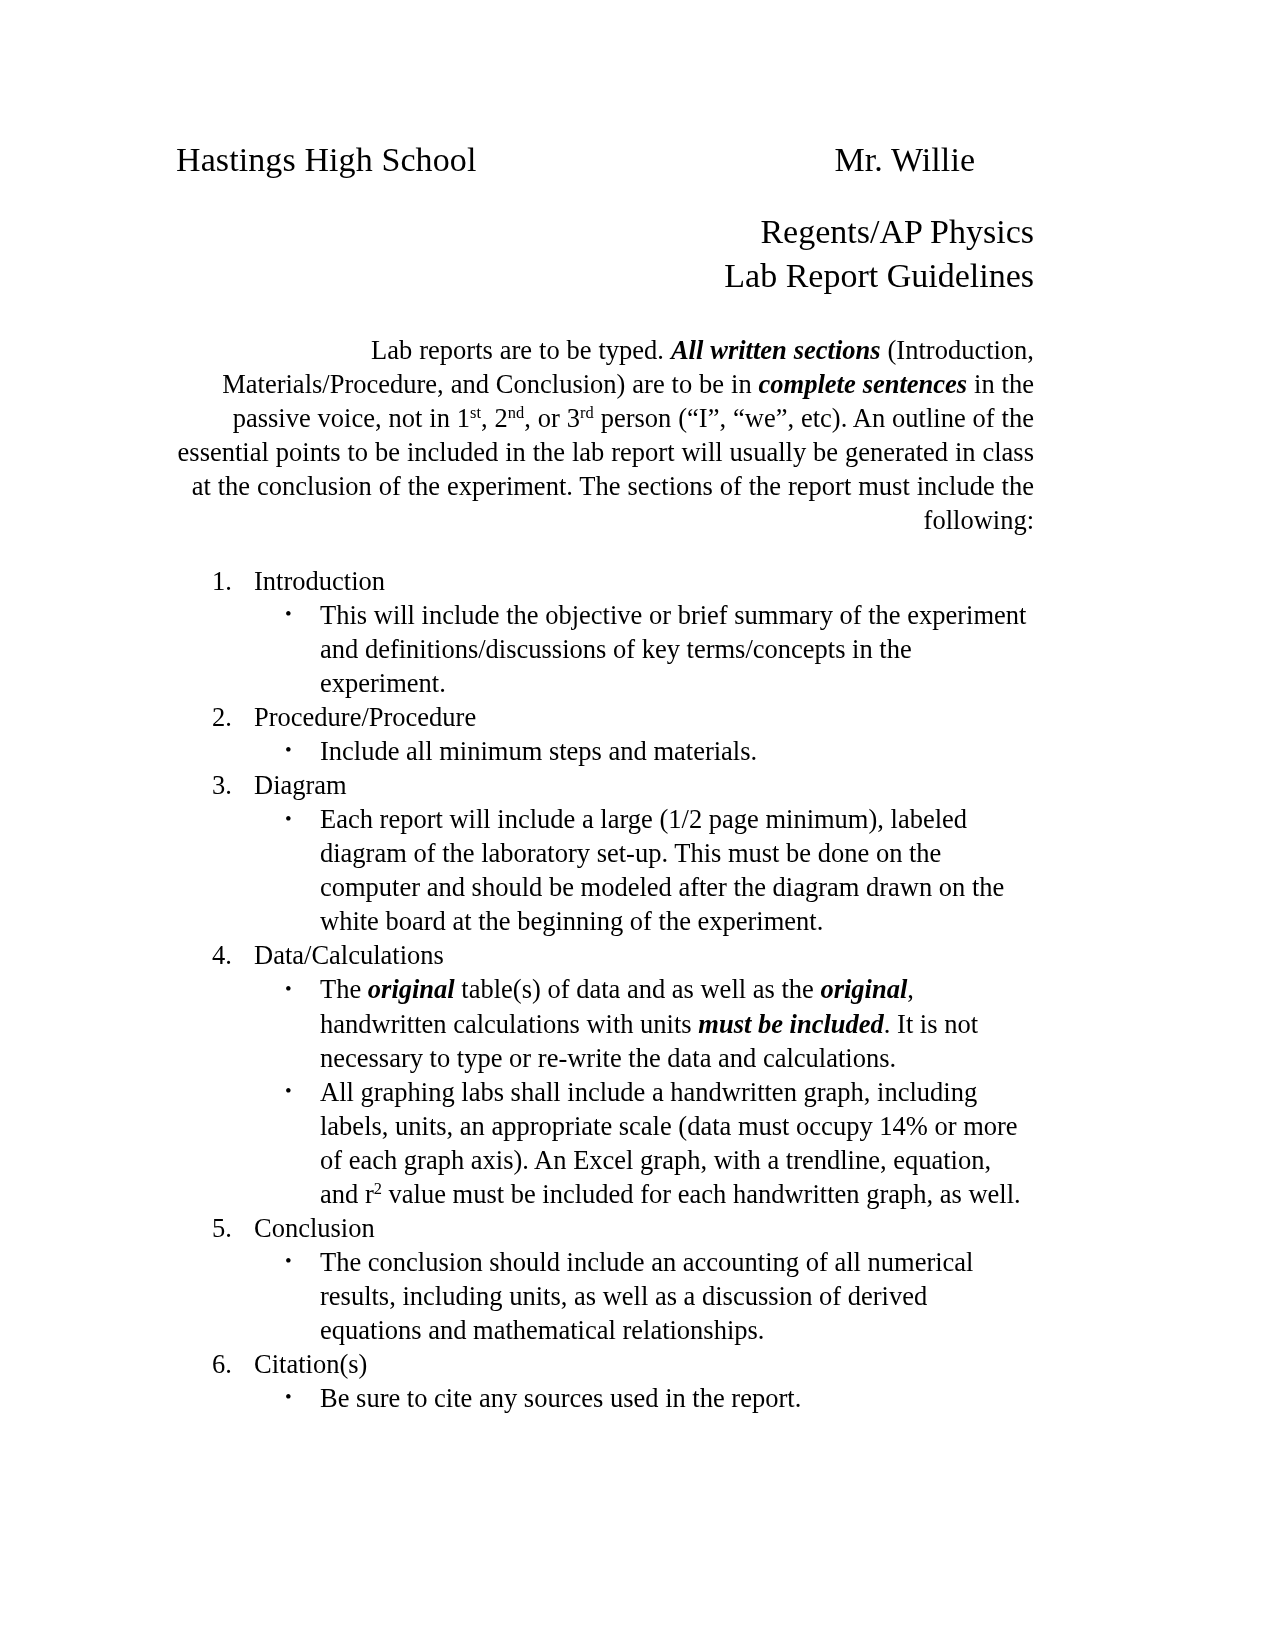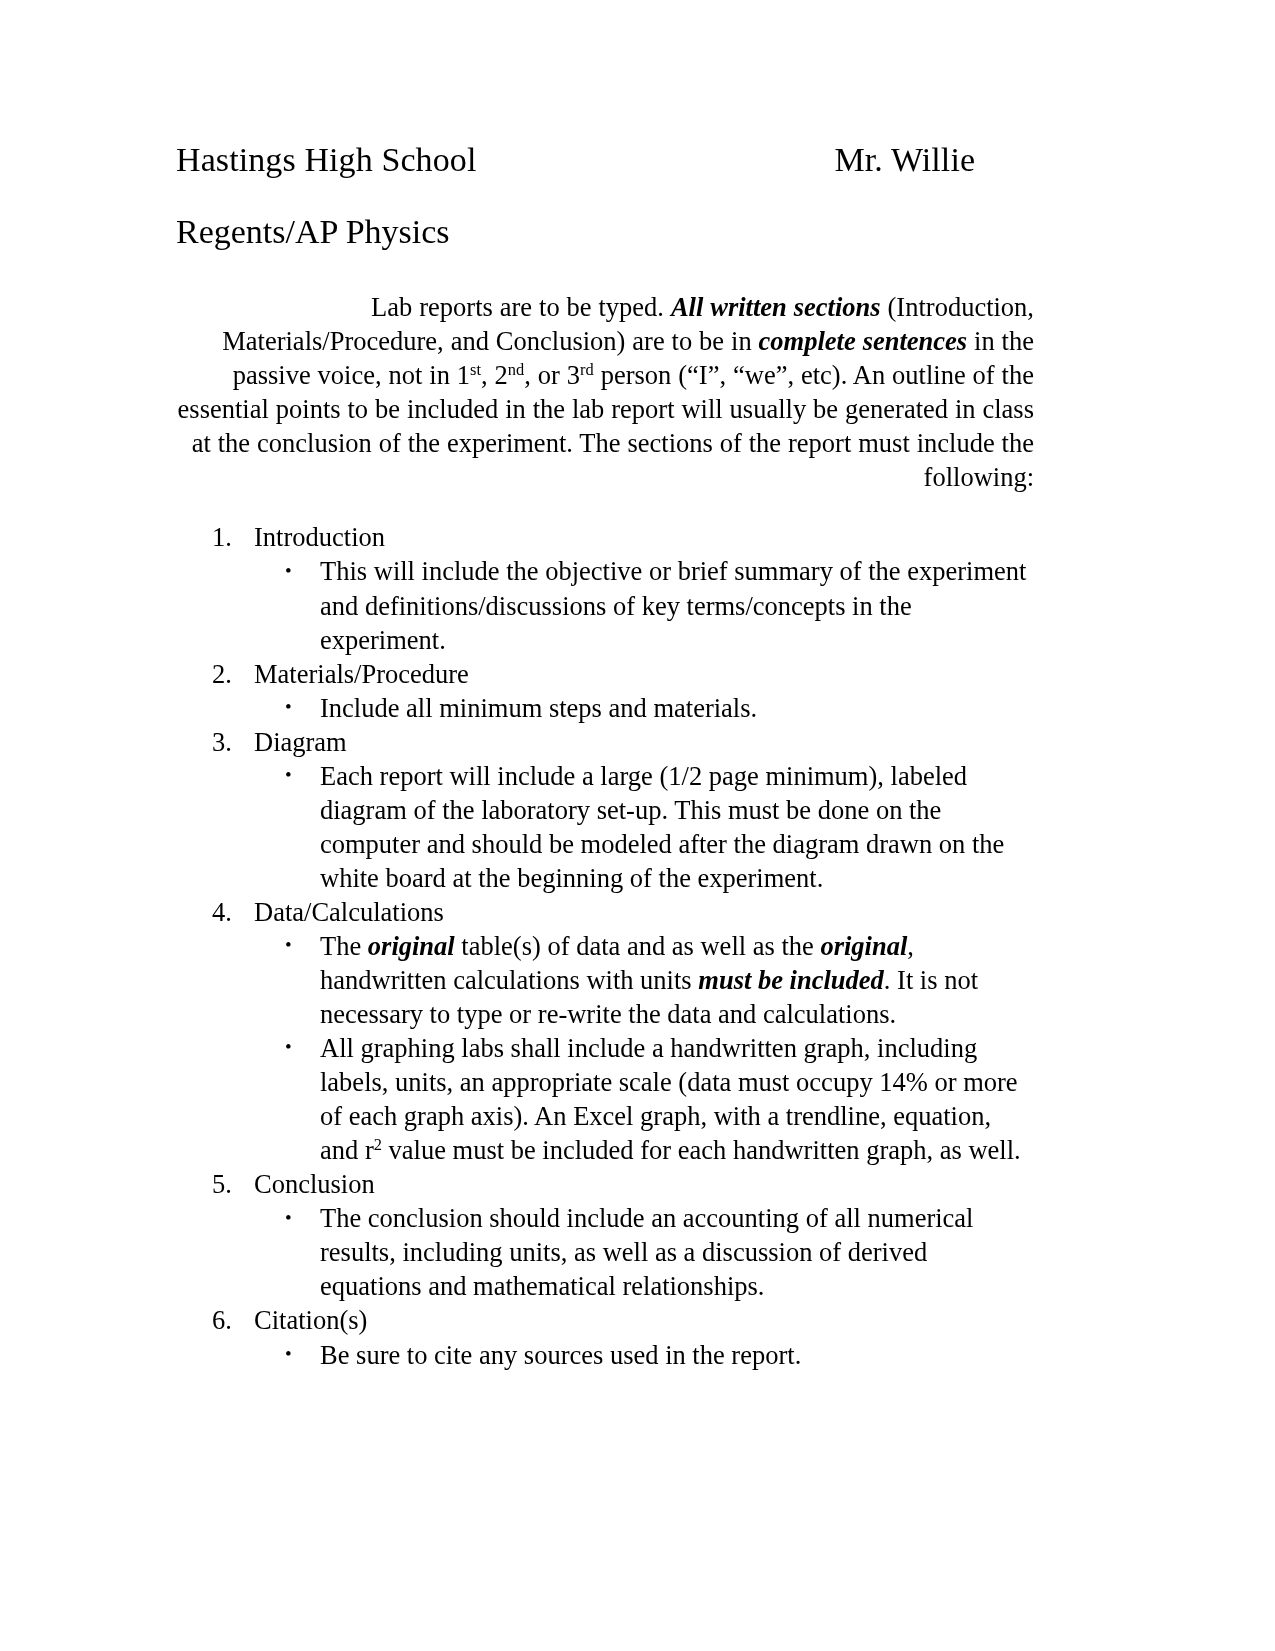--- a/index.html
+++ b/index.html
@@ -36,21 +36,21 @@
     font-size: 34px;
     line-height: 1.18;
     letter-spacing: 0.1px;
   }
   .header-school { white-space: nowrap; }
   .header-spacer { flex: 0 0 314px; }
   .header-teacher { white-space: nowrap; margin-left: 44px; }
 
   
   .title-block {
-    text-align: left;
+    text-align: right;
     font-size: 34px;
     line-height: 1.28;
     margin-top: 30px;
   }
   .title-line { display: block; }
 
   
   .intro {
     margin-top: 36px;
     font-size: 26.5px;
@@ -120,38 +120,39 @@
   <div class="content">
 
     <div class="header-row">
       <span class="header-school">Hastings High School</span>
       <span class="header-spacer"></span>
       <span class="header-teacher">Mr. Willie</span>
     </div>
 
     <div class="title-block">
       <span class="title-line">Regents/AP Physics</span>
+      <span class="title-line">Lab Report Guidelines</span>
     </div>
 
     <p class="intro"><span>Lab reports are to be typed.  </span><b class="bi">All written sections</b><span> (Introduction, Materials/Procedure, and Conclusion) are to be in </span><b class="bi">complete sentences</b><span> in the passive voice, not in 1</span><sup>st</sup><span>, 2</span><sup>nd</sup><span>, or 3</span><sup>rd</sup><span> person (“I”, “we”, etc).  An outline of the essential points to be included in the lab report will usually be generated in class at the conclusion of the experiment.  The sections of the report must include the following:</span></p>
 
     <ol class="outline" id="outline-list">
         <li>
           <span class="num">1.</span>
           <span class="sec-label">Introduction</span>
           <ul class="sub">
             <li>
               <span class="dot">•</span>
               <span class="btext"><span>This will include the objective or brief summary of the experiment and definitions/discussions of key terms/concepts in the experiment.</span></span>
             </li>
           </ul>
         </li>
         <li>
           <span class="num">2.</span>
-          <span class="sec-label">Materials/Procedure</span>
+          <span class="sec-label">Procedure/Procedure</span>
           <ul class="sub">
             <li>
               <span class="dot">•</span>
               <span class="btext"><span>Include all minimum steps and materials.</span></span>
             </li>
           </ul>
         </li>
         <li>
           <span class="num">3.</span>
           <span class="sec-label">Diagram</span>

